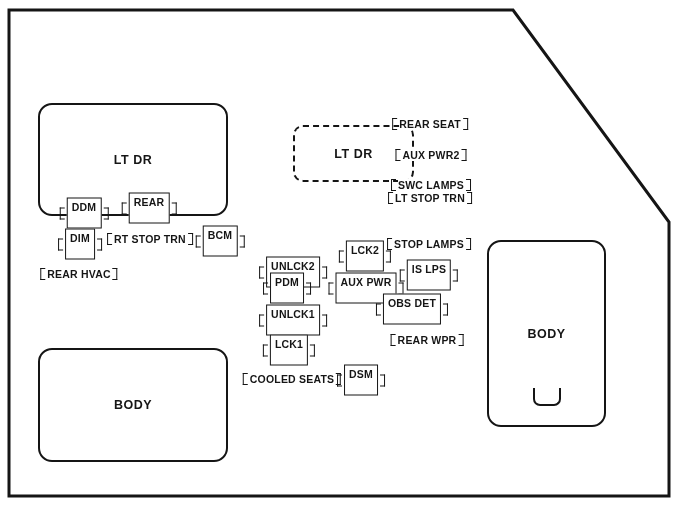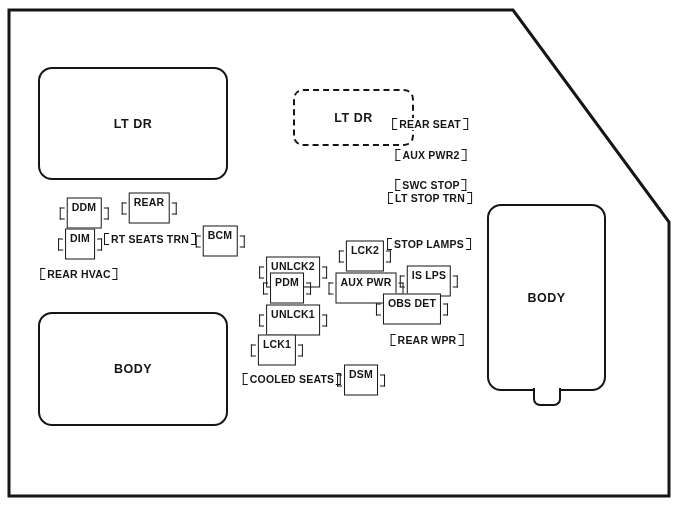--- a/index.html
+++ b/index.html
@@ -11,21 +11,21 @@
     font-family:"Liberation Sans", sans-serif;
     overflow:hidden;
   }
   .outline-svg { position:absolute; left:0; top:0; width:678px; height:509px; }
 
   .block {
     position:absolute;
     border:2.4px solid #151515;
     border-radius:14px;
     background:#ffffff;
-    display:flex; align-items:center; justify-content:center;
+    display:flex; align-items:center; justify-content:center;margin-top:36px;
   }
   .block.dashed { border-style:dashed; border-radius:10px; }
   .block-label {
     font-size:12.5px; font-weight:600; color:#151515; letter-spacing:.5px;
     white-space:nowrap;
   }
   .tab {
     position:absolute;
     background:#ffffff;
     border:2.4px solid #151515;
@@ -95,21 +95,21 @@
   </div>
 
   <div class="fuse boxed" style="left:80px;top:244px">
     <span class="bk bk-l"></span>
     <span class="lbl">DIM</span>
     <span class="bk bk-r"></span>
   </div>
 
   <div class="fuse" style="left:150px;top:239px">
     <span class="bk bk-l"></span>
-    <span class="lbl">RT SEATS TRN</span>
+    <span class="lbl">RT STOP TRN</span>
     <span class="bk bk-r"></span>
   </div>
 
   <div class="fuse boxed" style="left:220px;top:241px">
     <span class="bk bk-l"></span>
     <span class="lbl">BCM</span>
     <span class="bk bk-r"></span>
   </div>
 
   <div class="fuse" style="left:79px;top:274px">
@@ -141,21 +141,21 @@
     <span class="lbl">AUX PWR</span>
     <span class="bk bk-r"></span>
   </div>
 
   <div class="fuse boxed" style="left:293px;top:320px">
     <span class="bk bk-l"></span>
     <span class="lbl">UNLCK1</span>
     <span class="bk bk-r"></span>
   </div>
 
-  <div class="fuse boxed" style="left:277px;top:350px">
+  <div class="fuse boxed" style="left:289px;top:350px">
     <span class="bk bk-l"></span>
     <span class="lbl">LCK1</span>
     <span class="bk bk-r"></span>
   </div>
 
   <div class="fuse" style="left:292px;top:379px">
     <span class="bk bk-l"></span>
     <span class="lbl">COOLED SEATS</span>
     <span class="bk bk-r"></span>
   </div>
@@ -173,37 +173,37 @@
   </div>
 
   <div class="fuse" style="left:431px;top:155px">
     <span class="bk bk-l"></span>
     <span class="lbl">AUX PWR2</span>
     <span class="bk bk-r"></span>
   </div>
 
   <div class="fuse" style="left:431px;top:185px">
     <span class="bk bk-l"></span>
-    <span class="lbl">SWC STOP</span>
+    <span class="lbl">SWC LAMPS</span>
     <span class="bk bk-r"></span>
   </div>
 
   <div class="fuse" style="left:430px;top:198px">
     <span class="bk bk-l"></span>
     <span class="lbl">LT STOP TRN</span>
     <span class="bk bk-r"></span>
   </div>
 
   <div class="fuse" style="left:429px;top:244px">
     <span class="bk bk-l"></span>
     <span class="lbl">STOP LAMPS</span>
     <span class="bk bk-r"></span>
   </div>
 
-  <div class="fuse boxed" style="left:429px;top:281px">
+  <div class="fuse boxed" style="left:429px;top:275px">
     <span class="bk bk-l"></span>
     <span class="lbl">IS LPS</span>
     <span class="bk bk-r"></span>
   </div>
 
   <div class="fuse boxed" style="left:412px;top:309px">
     <span class="bk bk-l"></span>
     <span class="lbl">OBS DET</span>
     <span class="bk bk-r"></span>
   </div>

